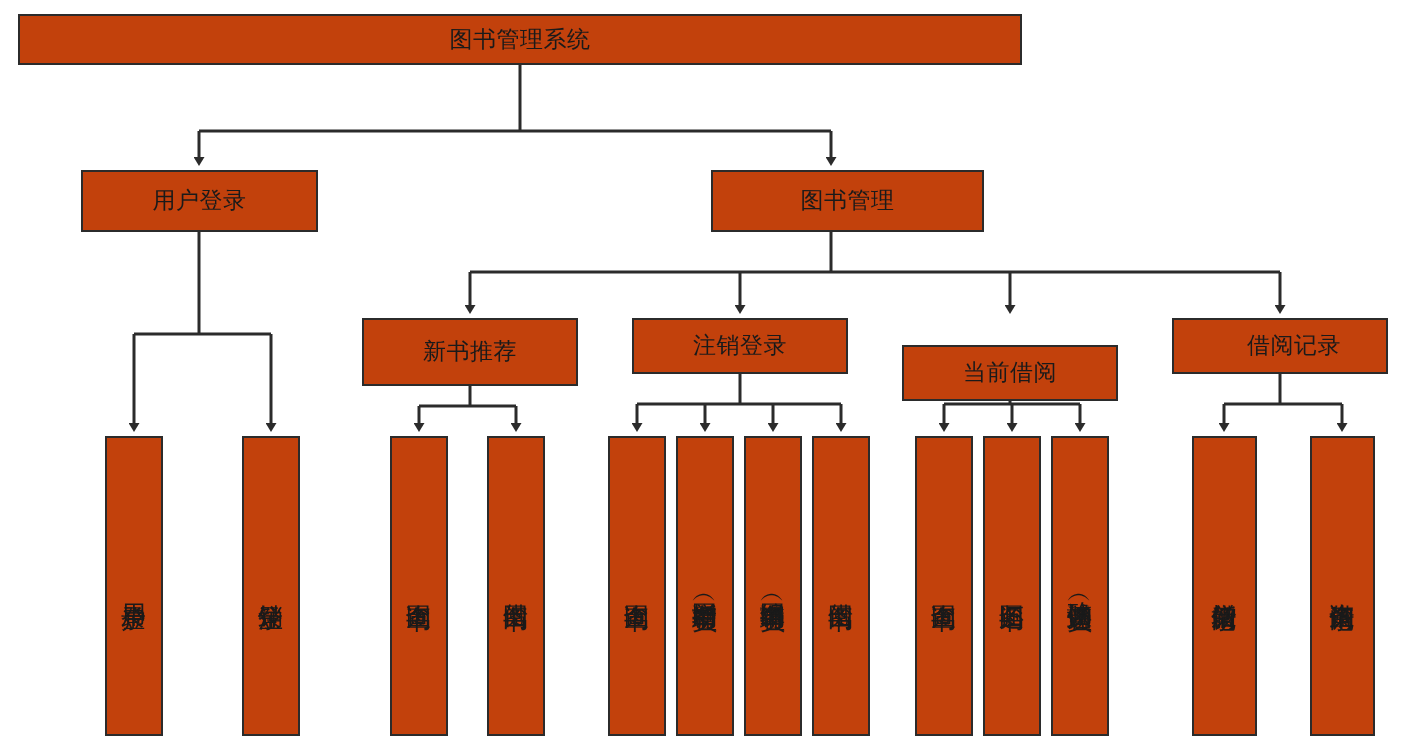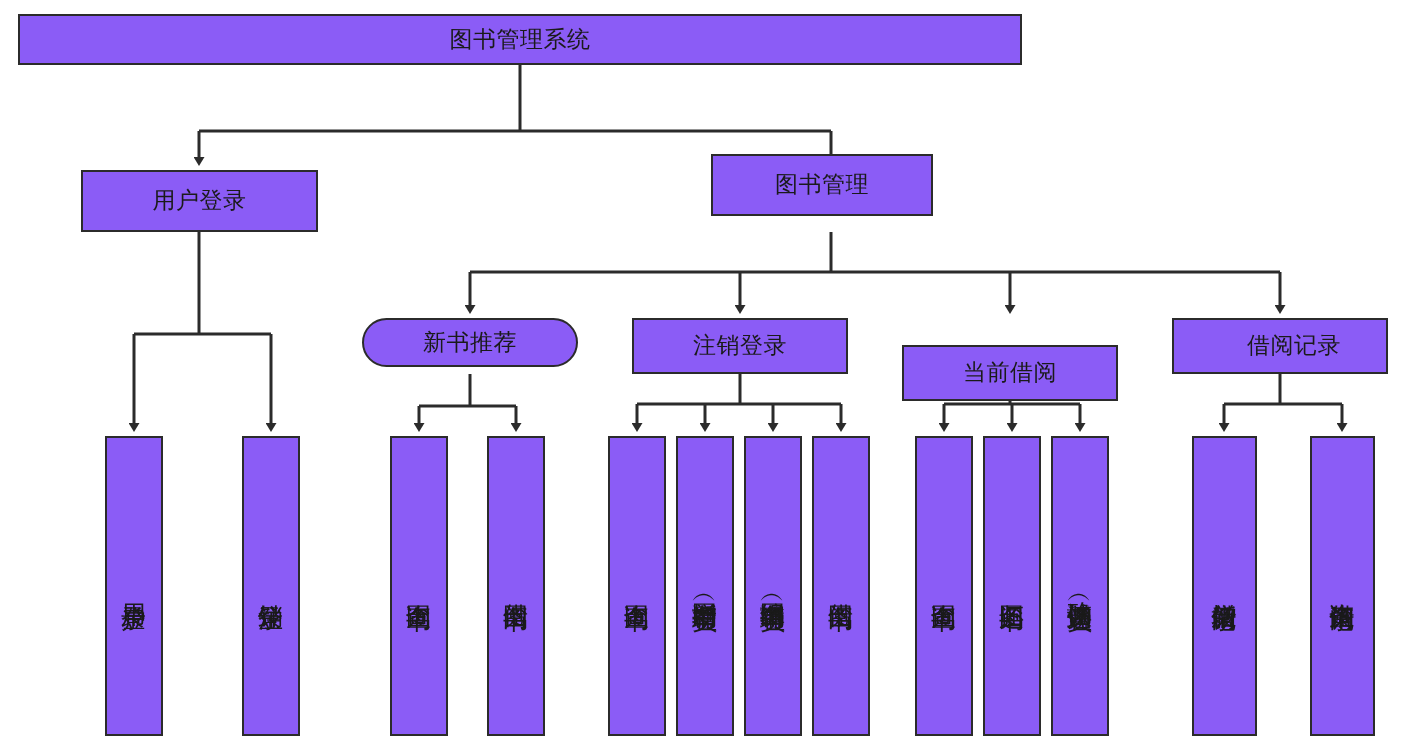--- a/index.html
+++ b/index.html
@@ -21,21 +21,21 @@
     position: absolute;
     left: 0;
     top: 0;
     width: 1405px;
     height: 747px;
     pointer-events: none;
   }
   .node {
     position: absolute;
     box-sizing: border-box;
-    background: #8b5cf6;
+    background: #c2410c;
     border: 2px solid #2b2b2b;
     display: flex;
     align-items: center;
     justify-content: center;
     overflow: hidden;
   }
   .node .label {
     color: #1a1a1a;
     text-align: center;
     line-height: 1.12;
@@ -125,25 +125,25 @@
     </g>
   </svg>
 
   <div class="node root horizontal" style="left:18px; top:14px; width:1004px; height:51px;">
     <span class="label">图书管理系统</span>
   </div>
 
   <div class="node horizontal" style="left:81px; top:170px; width:237px; height:62px;">
     <span class="label">用户登录</span>
   </div>
-  <div class="node horizontal" style="left:711px; top:154px; width:222px; height:62px;">
+  <div class="node horizontal" style="left:711px; top:170px; width:273px; height:62px;">
     <span class="label">图书管理</span>
   </div>
 
-  <div class="node horizontal" style="left:362px; top:318px; width:216px; height:49px;border-radius:27px;">
+  <div class="node horizontal" style="left:362px; top:318px; width:216px; height:68px;">
     <span class="label">新书推荐</span>
   </div>
   <div class="node horizontal" style="left:632px; top:318px; width:216px; height:56px;">
     <span class="label">注销登录</span>
   </div>
   <div class="node horizontal" style="left:902px; top:318px; width:216px; height:56px;margin-top:27px;">
     <span class="label">当前借阅</span>
   </div>
   <div class="node horizontal" style="left:1172px; top:318px; width:216px; height:56px;padding-left:28px;">
     <span class="label">借阅记录</span>

